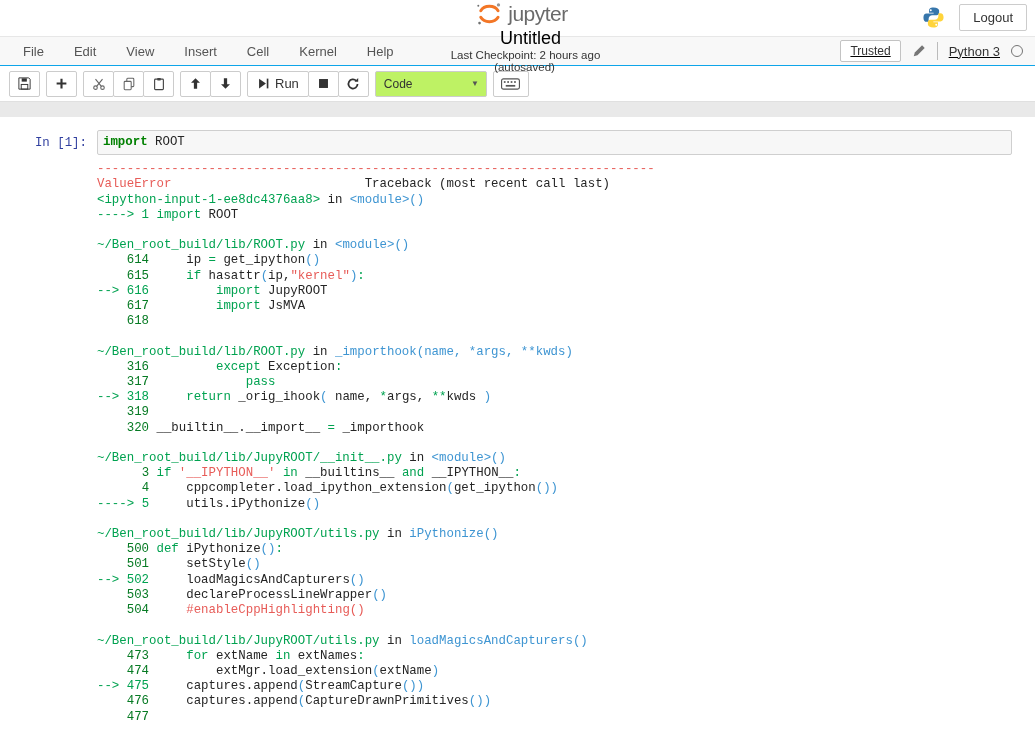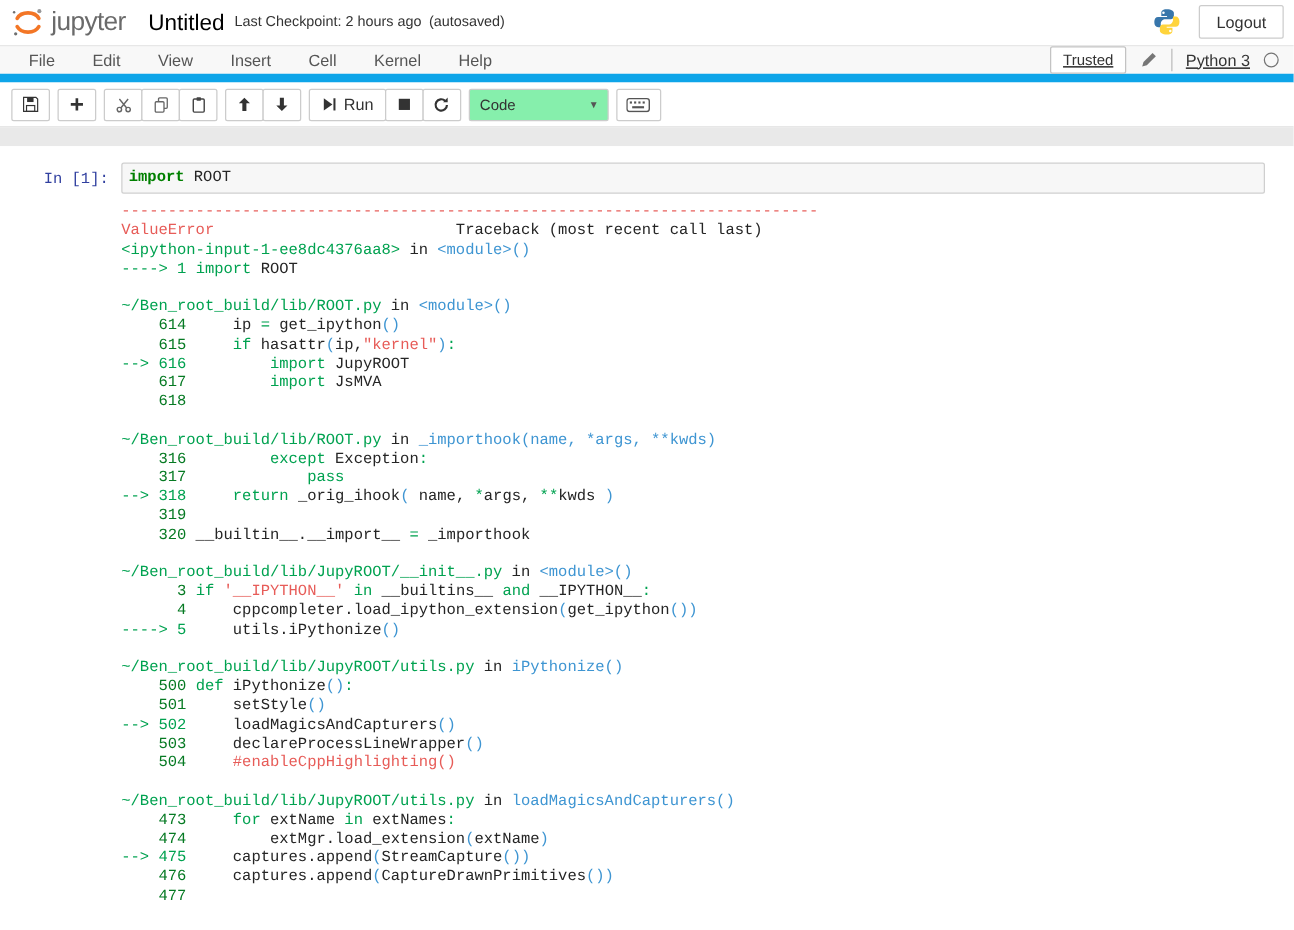--- a/index.html
+++ b/index.html
@@ -1,52 +1,52 @@
 <!DOCTYPE html>
 <html><head>
 <meta charset="utf-8">
 <style>
   * { box-sizing: border-box; margin: 0; padding: 0; }
   html,body { width:1035px; height:744px; overflow:hidden; background:#fff;
     font-family:"Liberation Sans", sans-serif; }
 
   
   .header { position:relative; height:36px; display:flex; align-items:center;
-    padding-left:8px; background:#fff; }
+    padding-left:8px; background:#fff;flex-direction:column; }
   .logo { display:flex; align-items:center; cursor:pointer; }
   .logo-text { font-size:21px; color:#6a6a6a; margin-left:5px; letter-spacing:-0.5px; }
   .nb-title { font-size:18px; color:#000; margin-left:18px; font-weight:500; }
   .checkpoint { font-size:11.5px; color:#333; margin-left:8px; }
   .autosaved { font-size:11.5px; color:#333; margin-left:6px; }
   .header-right { position:absolute; right:8px; top:4px; display:flex; align-items:center; gap:14px; }
   .logout-btn { background:#fff; border:1px solid #ccc; border-radius:2px;
     padding:5px 13px; font-size:13px; color:#333; font-family:inherit; cursor:pointer; }
 
   
   .menubar { height:30px; background:#f8f8f8; border-top:1px solid #e7e7e7;
-    border-bottom:7px solid #0ea5e9; display:flex; align-items:center; padding-left:8px; }
+    border-bottom:1px solid #0ea5e9; display:flex; align-items:center; padding-left:8px; }
   .menu-item { font-size:13px; color:#555; padding:6px 15px; cursor:pointer; }
   .menubar-right { margin-left:auto; display:flex; align-items:center; gap:11px; padding-right:12px;text-decoration:underline; }
   .trusted-badge { border:1px solid #c3c3c3; border-radius:2px; background:#fff;
     font-size:12px; color:#333; padding:3px 9px; cursor:pointer; }
   .mb-divider { width:1px; height:18px; background:#bbb; }
   .kernel-name { font-size:13px; color:#333; }
   .kernel-circle { width:12px; height:12px; border:1px solid #757575; border-radius:50%;
     display:inline-block; }
 
   
   .toolbar { height:36px; background:#fff; display:flex; align-items:center;
     padding-left:9px; gap:6px; border-bottom:1px solid #e0e0e0; }
   .btn-group { display:flex; }
   .tb-btn { height:26px; min-width:31px; display:flex; align-items:center; justify-content:center;
     background:#fff; border:1px solid #ccc; border-radius:2px; cursor:pointer; padding:0 6px; }
   .btn-group .tb-btn + .tb-btn { margin-left:-1px; }
   .run-btn { padding:0 9px; font-size:13px; color:#333; gap:5px; }
   .cell-type-select { width:112px; height:26px; border:1px solid #ccc; border-radius:2px;
-    background:#86efac; display:flex; align-items:center; justify-content:space-between;
+    background:#bef264; display:flex; align-items:center; justify-content:space-between;
     padding:0 7px 0 8px; font-size:12px; color:#333; cursor:pointer; }
   .caret { font-size:8px; color:#555; }
 
   .gray-strip { height:15px; background:#e9e9e9; }
 
   
   .notebook { background:#fff; padding-top:13px; }
   .cell-row, .output-row { display:flex; }
   .prompt-col { width:97px; flex:0 0 97px; text-align:right; padding-right:10px;
     font-family:"Liberation Mono", monospace; font-size:12.4px; color:#303f9f;

